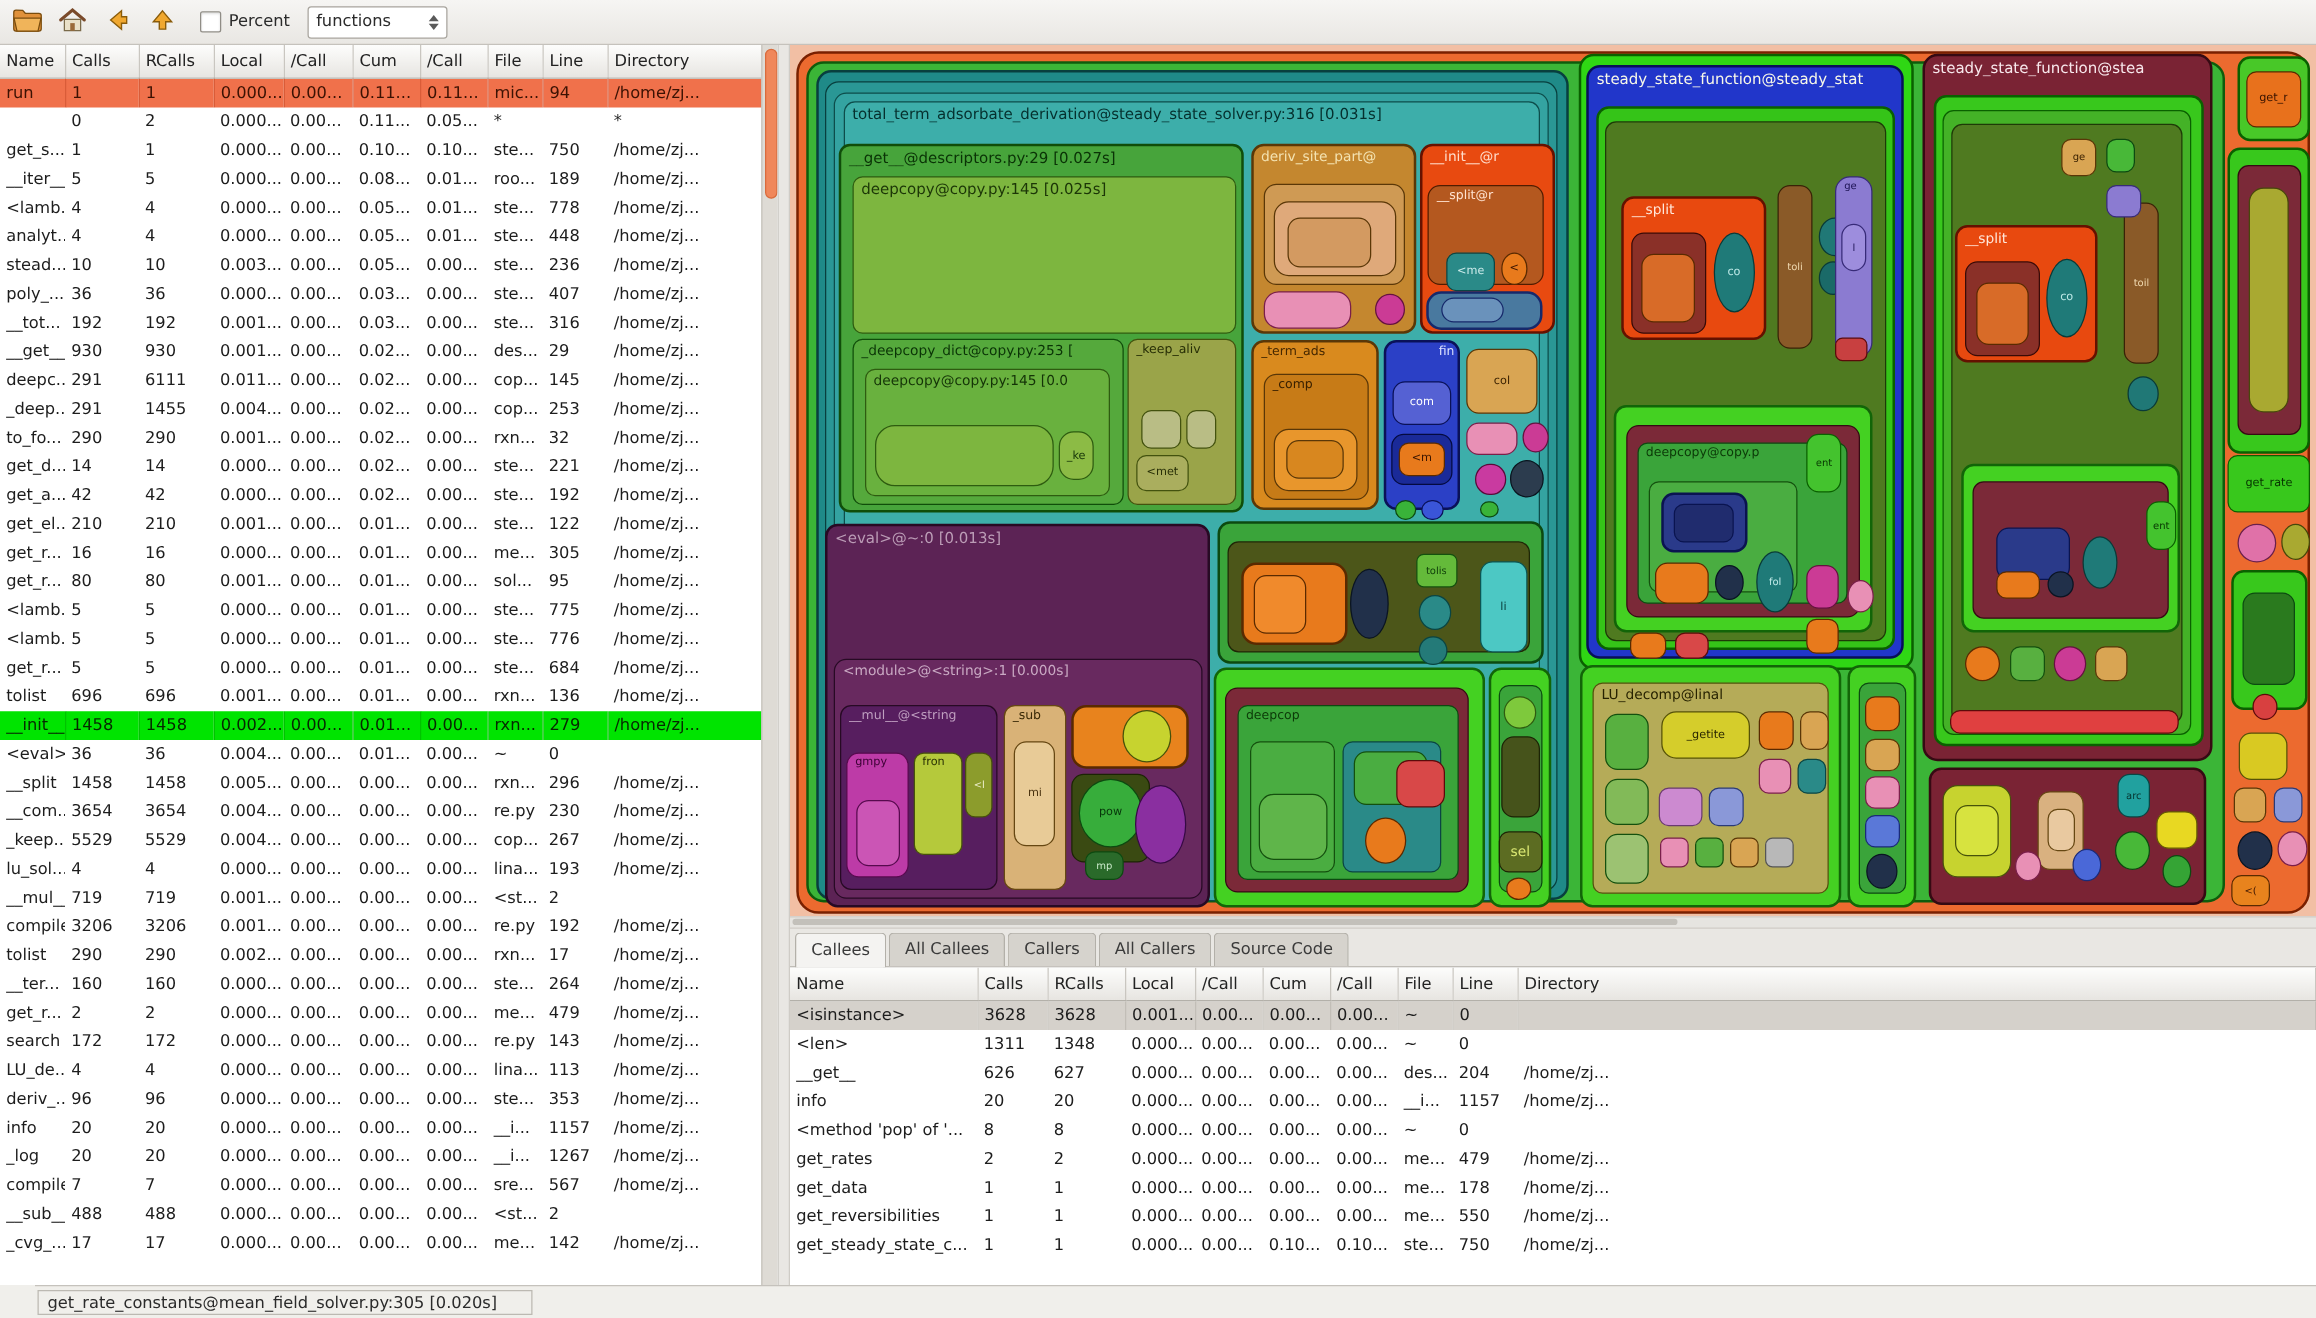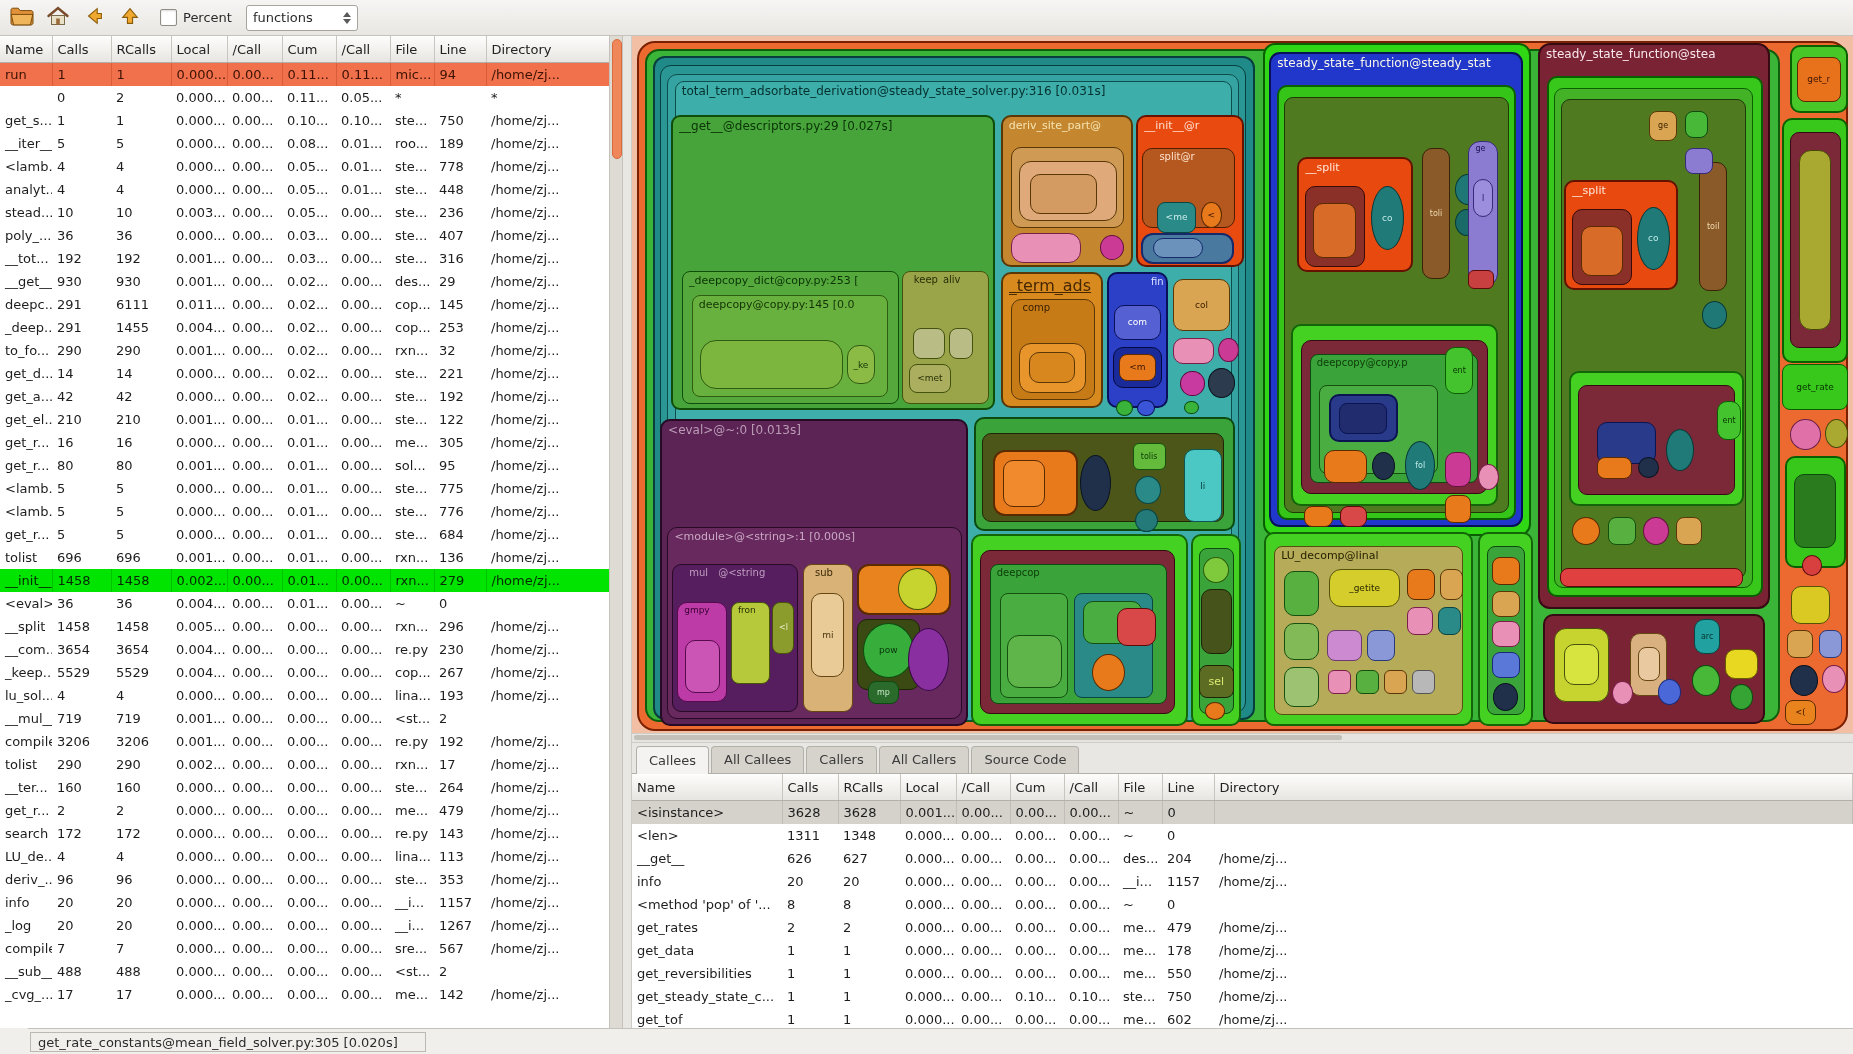--- a/index.html
+++ b/index.html
@@ -650,20 +650,23 @@
           <div class="sq" style="left: 1.1%; top: 1.8%; width: 92.9%; height: 96.6%; background: rgb(59, 181, 55); border: 2px solid rgb(15, 92, 12); border-radius: 14px;"></div>
           <div class="sq" style="left: 1.7%; top: 2.9%; width: 49.3%; height: 95.3%; background: rgb(31, 138, 136); border: 2px solid rgb(8, 63, 62); border-radius: 12px;"></div>
           <div class="sq" style="left: 2.3%; top: 4.2%; width: 48%; height: 93%; background: rgb(42, 151, 149); border: 1px solid rgb(8, 63, 62); border-radius: 11px;"></div>
           <div class="sq" style="left: 2.9%; top: 5.4%; width: 46.8%; height: 90.8%; background: rgb(52, 163, 161); border: 1px solid rgb(13, 77, 75); border-radius: 10px;"></div>
           <div class="sq" style="left: 3.5%; top: 6.5%; width: 45.6%; height: 91.8%; background: rgb(61, 174, 170); border: 1px solid rgb(13, 77, 75); border-radius: 9px;">
             <span class="sq-lb" style="color: rgb(5, 48, 46); font-size: 12px;">total_term_adsorbate_derivation@steady_state_solver.py:316 [0.031s]</span>
           </div>
           <div class="sq" style="left: 3.2%; top: 11.4%; width: 26.5%; height: 42.3%; background: rgb(71, 164, 59); border: 2px solid rgb(16, 77, 10); border-radius: 9px;">
             <span class="sq-lb" style="color: rgb(10, 51, 6); font-size: 12px;">__get__@descriptors.py:29 [0.027s]</span>
           </div>
+          <div class="sq" style="left: 4.1%; top: 15.1%; width: 25.1%; height: 18%; background: rgb(125, 182, 63); border: 1px solid rgb(46, 92, 16); border-radius: 8px;">
+            <span class="sq-lb" style="color: rgb(28, 54, 7); font-size: 12px;">deepcopy@copy.py:145 [0.025s]</span>
+          </div>
           <div class="sq" style="left: 4.1%; top: 33.7%; width: 17.8%; height: 19.1%; background: rgb(85, 169, 60); border: 1px solid rgb(16, 77, 10); border-radius: 8px;">
             <span class="sq-lb" style="color: rgb(10, 51, 6); font-size: 11px;">_deepcopy_dict@copy.py:253 [</span>
           </div>
           <div class="sq" style="left: 4.9%; top: 37.2%; width: 16.1%; height: 14.6%; background: rgb(105, 177, 62); border: 1px solid rgb(46, 92, 16); border-radius: 8px;">
             <span class="sq-lb" style="color: rgb(20, 51, 7); font-size: 11px;">deepcopy@copy.py:145 [0.0</span>
           </div>
           <div class="sq" style="left: 5.6%; top: 43.6%; width: 11.7%; height: 7%; background: rgb(125, 182, 63); border: 1px solid rgb(46, 92, 16); border-radius: 16px;"></div>
           <div class="sq ctr" style="left: 17.6%; top: 44.3%; width: 2.3%; height: 5.7%; background: rgb(140, 187, 69); border: 1px solid rgb(46, 92, 16); border-radius: 12px;">
             <span class="sq-lb" style="color: rgb(20, 51, 7); font-size: 9px;">_ke</span>
           </div>
@@ -691,21 +694,21 @@
           </div>
           <div class="sq ctr" style="left: 43%; top: 23.8%; width: 3.2%; height: 4.4%; background: rgb(42, 138, 136); border: 1px solid rgb(10, 69, 67); border-radius: 8px;">
             <span class="sq-lb" style="color: rgb(205, 236, 235); font-size: 9px;">&lt;me</span>
           </div>
           <div class="sq ctr" style="left: 46.6%; top: 23.8%; width: 1.7%; height: 3.7%; background: rgb(232, 122, 28); border: 1px solid rgb(90, 42, 0); border-radius: 50%;">
             <span class="sq-lb" style="color: rgb(58, 21, 0); font-size: 9px;">&lt;</span>
           </div>
           <div class="sq" style="left: 41.7%; top: 28.2%; width: 7.6%; height: 4.5%; background: rgb(73, 121, 159); border: 2px solid rgb(22, 41, 107); border-radius: 12px;"></div>
           <div class="sq" style="left: 42.7%; top: 29%; width: 4.1%; height: 2.9%; background: rgb(106, 146, 187); border: 1px solid rgb(22, 41, 107); border-radius: 10px;"></div>
           <div class="sq" style="left: 30.2%; top: 33.9%; width: 8.4%; height: 19.5%; background: rgb(217, 138, 30); border: 2px solid rgb(90, 55, 7); border-radius: 10px;">
-            <span class="sq-lb" style="color: rgb(70, 40, 0); font-size: 16px; text-decoration: underline;">_term_ads</span>
+            <span class="sq-lb" style="color: rgb(70, 40, 0); font-size: 10px;">_term_ads</span>
           </div>
           <div class="sq" style="left: 31%; top: 37.8%; width: 6.9%; height: 14.4%; background: rgb(199, 123, 23); border: 1px solid rgb(90, 55, 7); border-radius: 10px;">
             <span class="sq-lb" style="color: rgb(58, 33, 0); font-size: 10px;">_comp</span>
           </div>
           <div class="sq" style="left: 31.7%; top: 44%; width: 5.5%; height: 7.2%; background: rgb(232, 150, 44); border: 1px solid rgb(90, 55, 7); border-radius: 12px;"></div>
           <div class="sq" style="left: 32.5%; top: 45.3%; width: 3.8%; height: 4.5%; background: rgb(216, 135, 31); border: 1px solid rgb(90, 55, 7); border-radius: 10px;"></div>
           <div class="sq" style="left: 38.9%; top: 33.9%; width: 5%; height: 19.5%; background: rgb(43, 64, 198); border: 2px solid rgb(10, 17, 88); border-radius: 10px;">
             <span class="sq-lb" style="color: rgb(221, 225, 255); font-size: 10px; margin-left: 36px;">findall</span>
           </div>
           <div class="sq ctr" style="left: 39.5%; top: 38.6%; width: 3.8%; height: 5%; background: rgb(85, 97, 211); border: 1px solid rgb(10, 17, 88); border-radius: 10px;">
@@ -1080,32 +1083,20 @@
                   <td>1</td>
                   <td>1</td>
                   <td>0.000...</td>
                   <td>0.00...</td>
                   <td>0.10...</td>
                   <td>0.10...</td>
                   <td>ste...</td>
                   <td>750</td>
                   <td>/home/zj...</td>
                 </tr>
-                <tr>
-                  <td>get_tof</td>
-                  <td>1</td>
-                  <td>1</td>
-                  <td>0.000...</td>
-                  <td>0.00...</td>
-                  <td>0.00...</td>
-                  <td>0.00...</td>
-                  <td>me...</td>
-                  <td>602</td>
-                  <td>/home/zj...</td>
-                </tr>
               </tbody>
             </table>
         </div>
       </div>
     </div>
 
   </div>
 
   <div class="statusbar">
     <div class="status-field">get_rate_constants@mean_field_solver.py:305 [0.020s]</div>

